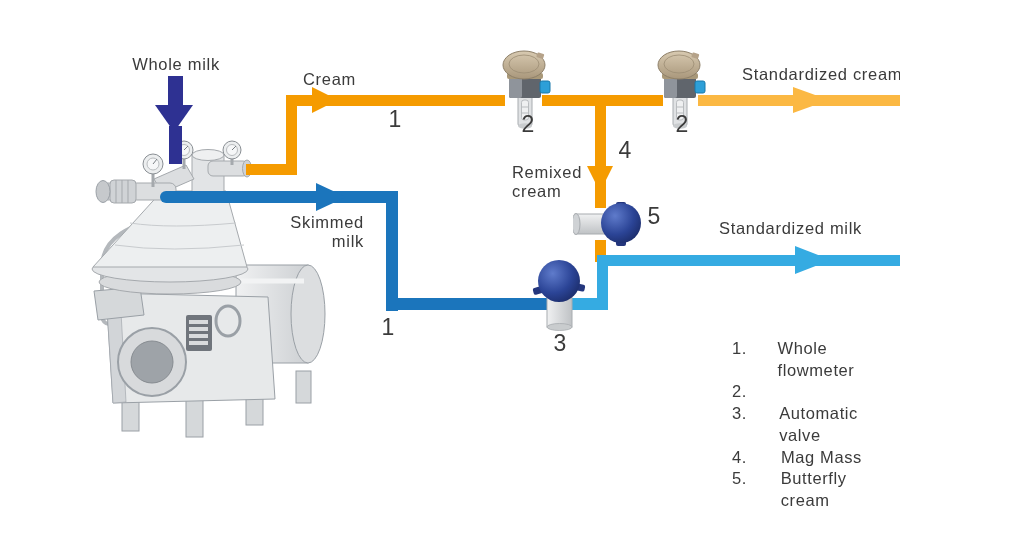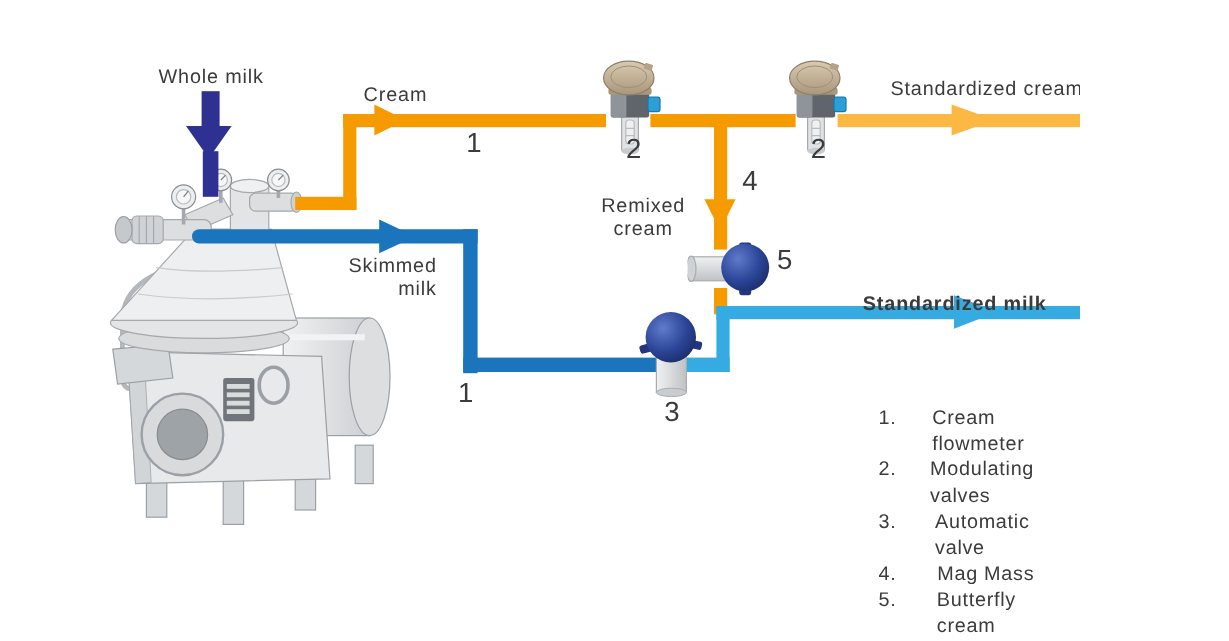--- a/index.html
+++ b/index.html
@@ -198,42 +198,41 @@
     <rect x="16" y="40" width="25" height="30" fill="url(#cylB)" stroke="#a8acb0"></rect>
     <ellipse cx="28.5" cy="70" rx="12.5" ry="3.5" fill="#c9ccce" stroke="#a8acb0" stroke-width="0.8"></ellipse>
     <rect x="2" y="30" width="10" height="7" rx="2" fill="#24367d" transform="rotate(-15 7 33)"></rect>
     <rect x="44" y="27" width="10" height="7" rx="2" fill="#24367d" transform="rotate(12 49 30)"></rect>
     <circle cx="28" cy="24" r="21" fill="url(#navB)"></circle>
   </svg>
 
   <div class="lbl" style="left:120px;top:55px;width:112px;text-align:center;">Whole milk</div>
   <div class="lbl" style="left:303px;top:70px;">Cream</div>
   <div class="lbl" style="left:742px;top:65px;">Standardized cream</div>
-  <div class="lbl pre" style="left:490px;top:163px;width:92px;text-align:center;">Remixed
+  <div class="lbl pre" style="left:512px;top:163px;width:92px;text-align:left;">Remixed
 cream</div>
   <div class="lbl pre" style="left:274px;top:213px;width:90px;text-align:right;">Skimmed
 milk</div>
-  <div class="lbl" style="left:719px;top:244px;font-weight:bold;">Standardized milk</div>
+  <div class="lbl" style="left:719px;top:219px;">Standardized milk</div>
 
   <div class="num" style="left:381px;top:106px;">1</div>
   <div class="num" style="left:514px;top:111px;">2</div>
   <div class="num" style="left:668px;top:111px;">2</div>
   <div class="num" style="left:611px;top:137px;">4</div>
   <div class="num" style="left:640px;top:203px;">5</div>
   <div class="num" style="left:374px;top:314px;">1</div>
   <div class="num" style="left:546px;top:330px;">3</div>
 
   <div class="legend">
     <div class="legend-row">
       <span class="legend-num">1.</span>
-      <span>Cream flowmeter</span>
+      <span>Whole flowmeter</span>
     </div>
     <div class="legend-row">
       <span class="legend-num">2.</span>
-      <span>Modulating valves</span>
     </div>
     <div class="legend-row">
       <span class="legend-num">3.</span>
       <span>Automatic valve</span>
     </div>
     <div class="legend-row">
       <span class="legend-num">4.</span>
       <span>Mag Mass</span>
     </div>
     <div class="legend-row">

